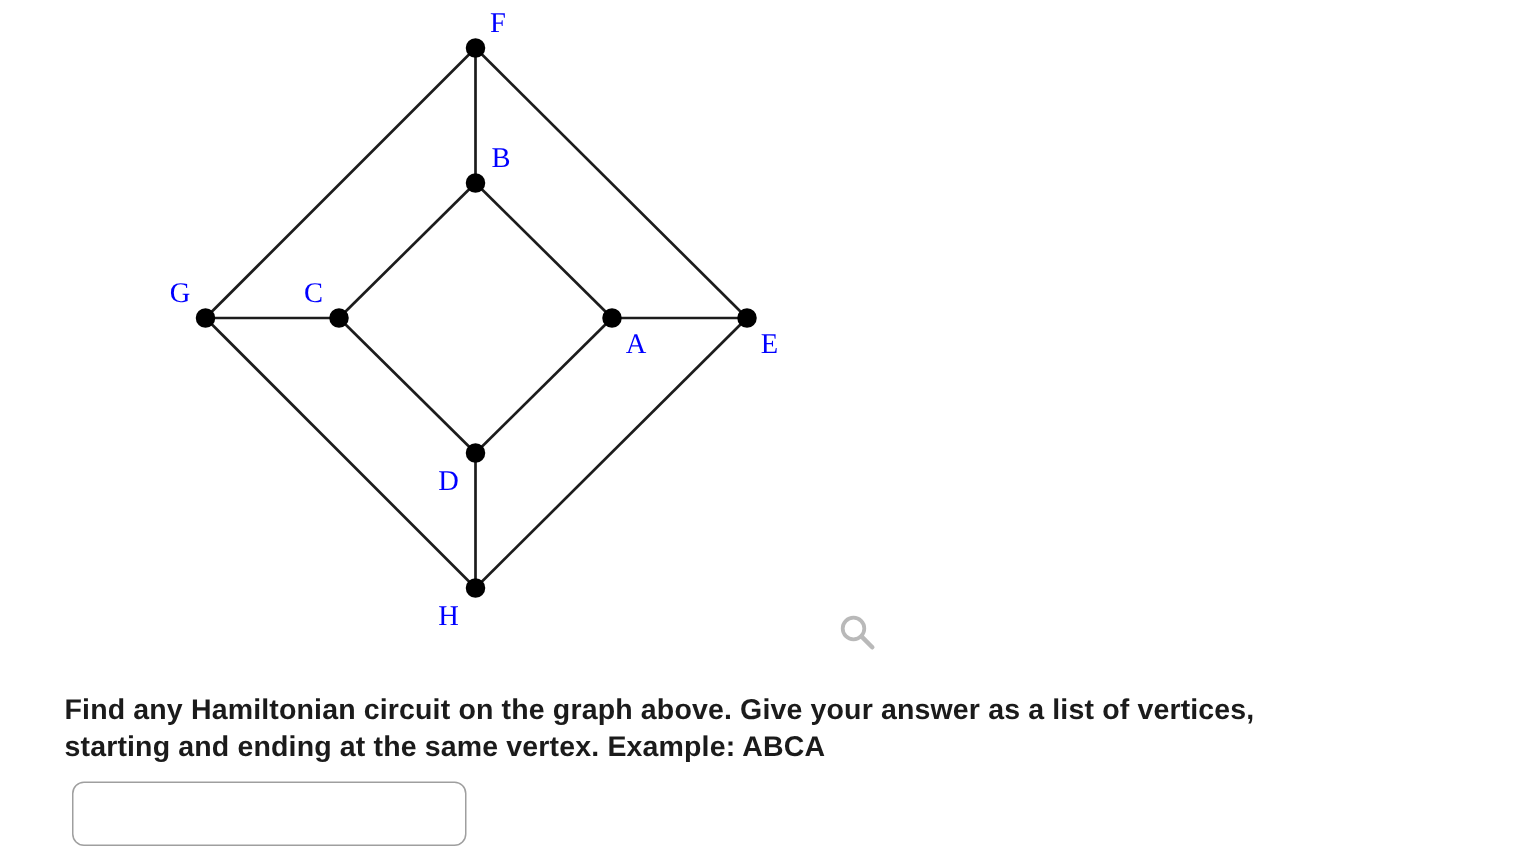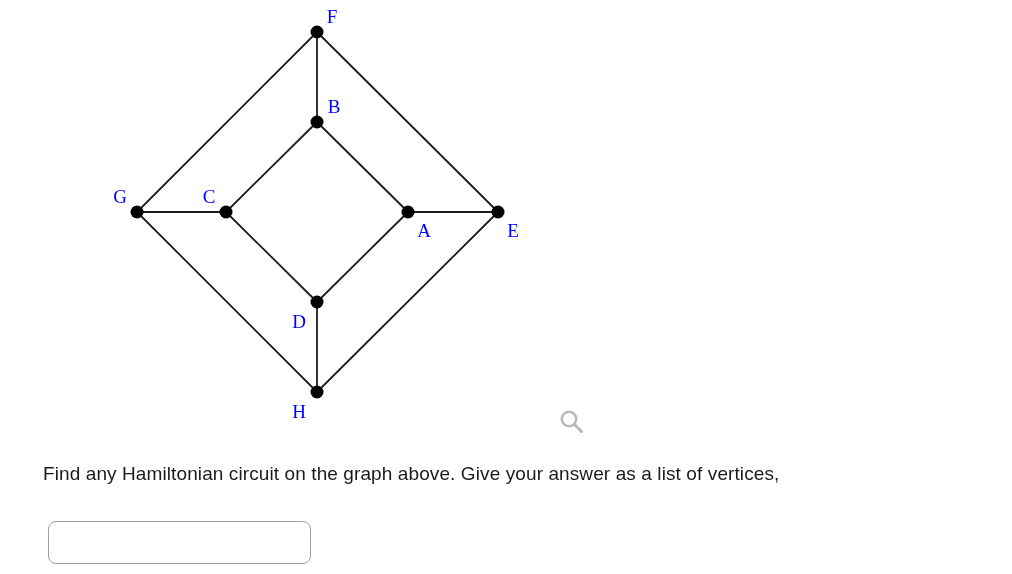--- a/index.html
+++ b/index.html
@@ -34,20 +34,21 @@
   }
   .question {
     position: absolute;
     left: 43px;
     top: 461px;
     font-size: 19px;
     line-height: 25px;
     color: #1b1b1b;
     letter-spacing: 0.1px;
     white-space: nowrap;
+    font-weight: bold;
   }
   .answer {
     position: absolute;
     left: 48px;
     top: 521px;
     width: 263px;
     height: 43px;
     box-sizing: border-box;
     border: 1px solid #9f9f9f;
     border-radius: 8px;
@@ -94,17 +95,18 @@
       <text x="299" y="411" fill="#0000ff" text-anchor="middle" dominant-baseline="central">H</text>
     </svg>
 
   <svg class="magnifier" viewBox="0 0 28 28">
     <circle cx="11" cy="11" r="7.2" fill="none" stroke="#b9b9b9" stroke-width="2.5"></circle>
     <line x1="16.3" y1="16.3" x2="23.5" y2="23.5" stroke="#b9b9b9" stroke-width="3" stroke-linecap="round"></line>
   </svg>
 
   <div class="question">
     <div>Find any Hamiltonian circuit on the graph above. Give your answer as a list of vertices,</div>
+    <div>starting and ending at the same vertex. Example: ABCA</div>
   </div>
 
   <input class="answer" type="text" value="" style="">
 
 </div>
 
 </body></html>

